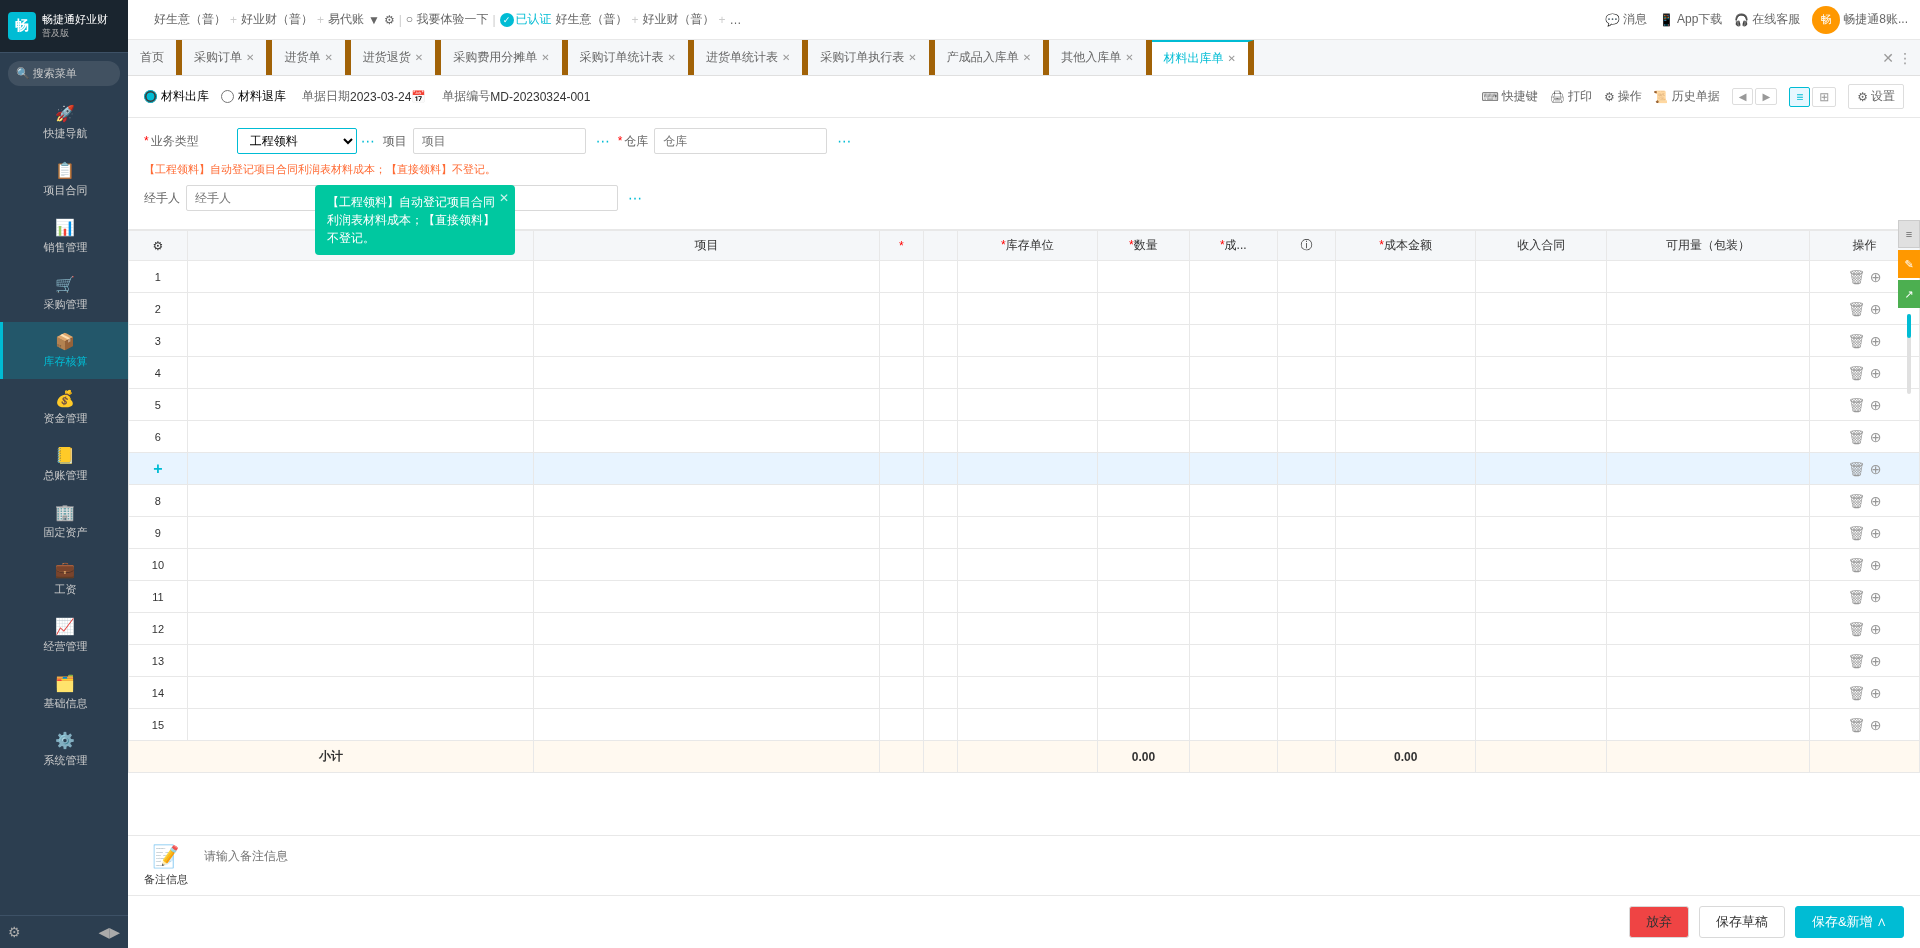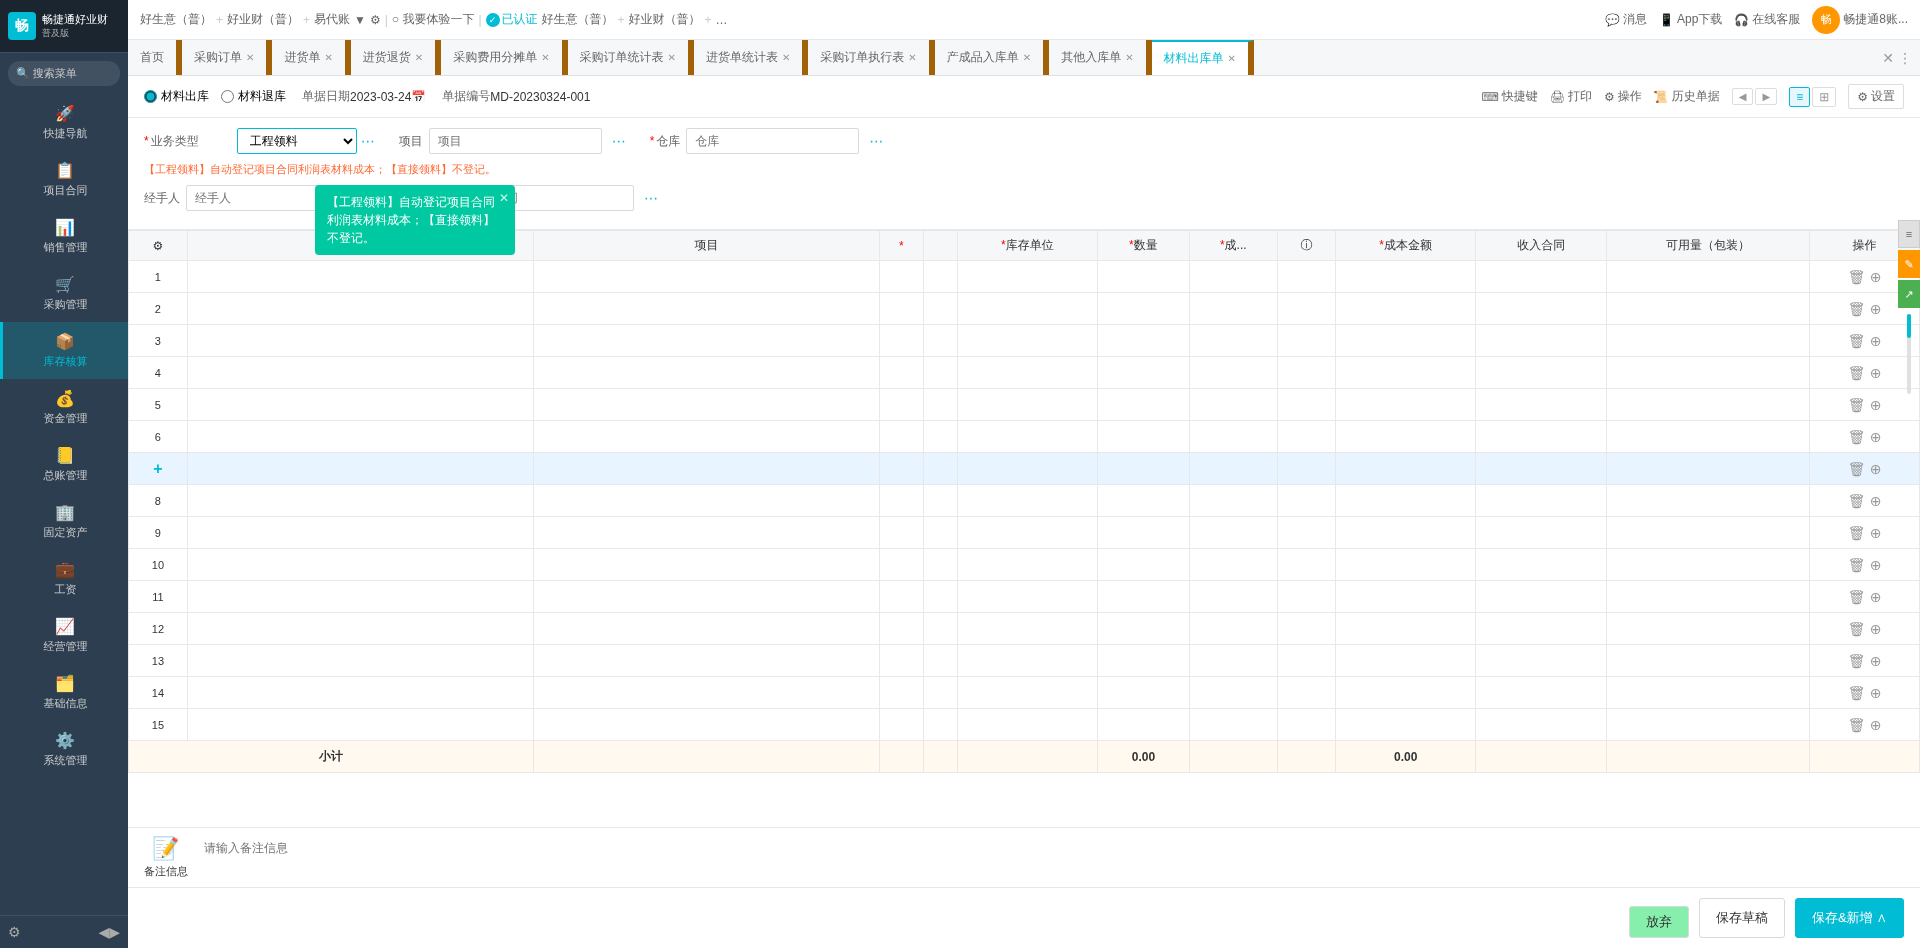--- a/index.html
+++ b/index.html
@@ -17,21 +17,21 @@
     .sidebar-item.active { background: rgba(0,188,212,0.2); color: #00bcd4; border-left-color: #00bcd4; }
     .sidebar-item-icon { font-size: 16px; }
     .sidebar-bottom { padding: 8px; display: flex; justify-content: space-between; border-top: 1px solid #3d5166; }
     .sidebar-bottom-btn { background: none; border: none; color: #aaa; cursor: pointer; font-size: 14px; }
 
     
     .main { flex: 1; display: flex; flex-direction: column; overflow: hidden; background: #f0f2f5; }
 
     
     .topbar { background: #fff; border-bottom: 1px solid #e8e8e8; padding: 0 12px; height: 40px; display: flex; align-items: center; gap: 8px; flex-shrink: 0; }
-    .topbar-links { display: flex; gap: 4px; flex: 1; font-size: 12px; color: #666; align-items: center; flex-wrap: nowrap; overflow: hidden; }
+    .topbar-links { display: flex; gap: 4px; flex: 1; font-size: 12px; color: #666; align-items: center; flex-wrap: nowrap; overflow: hidden; margin-left: 14px; }
     .topbar-link { color: #666; cursor: pointer; white-space: nowrap; }
     .topbar-link.certified { color: #00bcd4; display: flex; align-items: center; gap: 2px; }
     .topbar-link.certified::before { content: "✓"; background: #00bcd4; color: #fff; border-radius: 50%; width: 14px; height: 14px; display: inline-flex; align-items: center; justify-content: center; font-size: 9px; }
     .topbar-sep { color: #ccc; }
     .topbar-right { display: flex; align-items: center; gap: 12px; color: #666; font-size: 12px; flex-shrink: 0; }
     .topbar-right-item { display: flex; align-items: center; gap: 3px; cursor: pointer; }
     .avatar { width: 28px; height: 28px; background: #ff9800; border-radius: 50%; display: flex; align-items: center; justify-content: center; color: #fff; font-size: 11px; }
 
     
     .tabbar { background: #f5f7f9; border-bottom: 1px solid #e0e0e0; display: flex; align-items: center; height: 36px; flex-shrink: 0; overflow: hidden; }
@@ -54,21 +54,21 @@
     .header-btn { display: flex; align-items: center; gap: 3px; color: #666; cursor: pointer; font-size: 12px; }
     .nav-arrows { display: flex; gap: 2px; }
     .nav-arrow { background: none; border: 1px solid #ddd; color: #999; cursor: pointer; padding: 2px 6px; border-radius: 2px; font-size: 10px; }
     .view-toggle { display: flex; gap: 2px; }
     .view-btn { background: none; border: 1px solid #ddd; color: #999; cursor: pointer; padding: 2px 6px; border-radius: 2px; font-size: 12px; }
     .view-btn.active { background: #e6f7ff; border-color: #00bcd4; color: #00bcd4; }
     .settings-btn { background: none; border: 1px solid #ddd; color: #666; cursor: pointer; padding: 3px 8px; border-radius: 2px; font-size: 12px; display: flex; align-items: center; gap: 3px; }
 
     
     .form-area { background: #fff; padding: 10px 16px; border-bottom: 1px solid #e8e8e8; flex-shrink: 0; }
-    .form-row { display: flex; align-items: flex-start; gap: 24px; margin-bottom: 8px; flex-wrap: wrap; }
+    .form-row { display: flex; align-items: flex-start; gap: 8px; margin-bottom: 8px; flex-wrap: wrap; }
     .form-field { display: flex; align-items: center; gap: 6px; }
     .form-label { color: #666; font-size: 12px; white-space: nowrap; }
     .form-label.required::before { content: "*"; color: #f00; margin-right: 2px; }
     .form-input { border: 1px solid #d9d9d9; border-radius: 2px; padding: 3px 8px; font-size: 12px; height: 26px; min-width: 120px; outline: none; }
     .form-select { border: 1px solid #00bcd4; border-radius: 2px; padding: 3px 8px; font-size: 12px; height: 26px; min-width: 120px; outline: none; background: #fff; }
     .form-select-container { position: relative; display: flex; align-items: center; margin-left: 32px; }
     .form-dots { color: #00bcd4; cursor: pointer; margin-left: 4px; font-size: 14px; }
     .warning-text { color: #ff6b35; font-size: 11px; }
     .tooltip-box { background: #00c8a0; color: #fff; border-radius: 4px; padding: 8px 12px; font-size: 12px; position: relative; max-width: 200px; line-height: 1.5; }
     .tooltip-box-close { position: absolute; top: 4px; right: 6px; cursor: pointer; font-size: 12px; color: rgba(255,255,255,0.8); }
@@ -88,21 +88,21 @@
     
     .bottom-area { background: #fff; border-top: 1px solid #e8e8e8; padding: 8px 16px; flex-shrink: 0; }
     .notes-area { display: flex; align-items: flex-start; gap: 12px; }
     .notes-icon { color: #00bcd4; font-size: 20px; display: flex; flex-direction: column; align-items: center; font-size: 11px; color: #333; gap: 2px; }
     .notes-icon-img { color: #00bcd4; font-size: 22px; }
     .notes-input { flex: 1; border: none; outline: none; color: #999; font-size: 12px; padding: 4px; resize: none; height: 40px; }
 
     
     .footer { background: #fff; border-top: 1px solid #e8e8e8; padding: 10px 16px; display: flex; justify-content: flex-end; gap: 10px; flex-shrink: 0; }
     .btn { padding: 6px 16px; border-radius: 3px; border: 1px solid #d9d9d9; cursor: pointer; font-size: 13px; }
-    .btn-default { background: #86efac; color: #333; margin-top: 8px; }
+    .btn-default { background: #ef4444; color: #333; }
     .btn-secondary { background: #fff; color: #333; border-color: #d9d9d9; }
     .btn-primary { background: #00bcd4; color: #fff; border-color: #00bcd4; display: flex; align-items: center; gap: 4px; }
 
     
     .tooltip-overlay { position: absolute; top: 185px; left: 315px; z-index: 100; }
   </style>
 </head>
 <body>
 
 <div class="sidebar">

